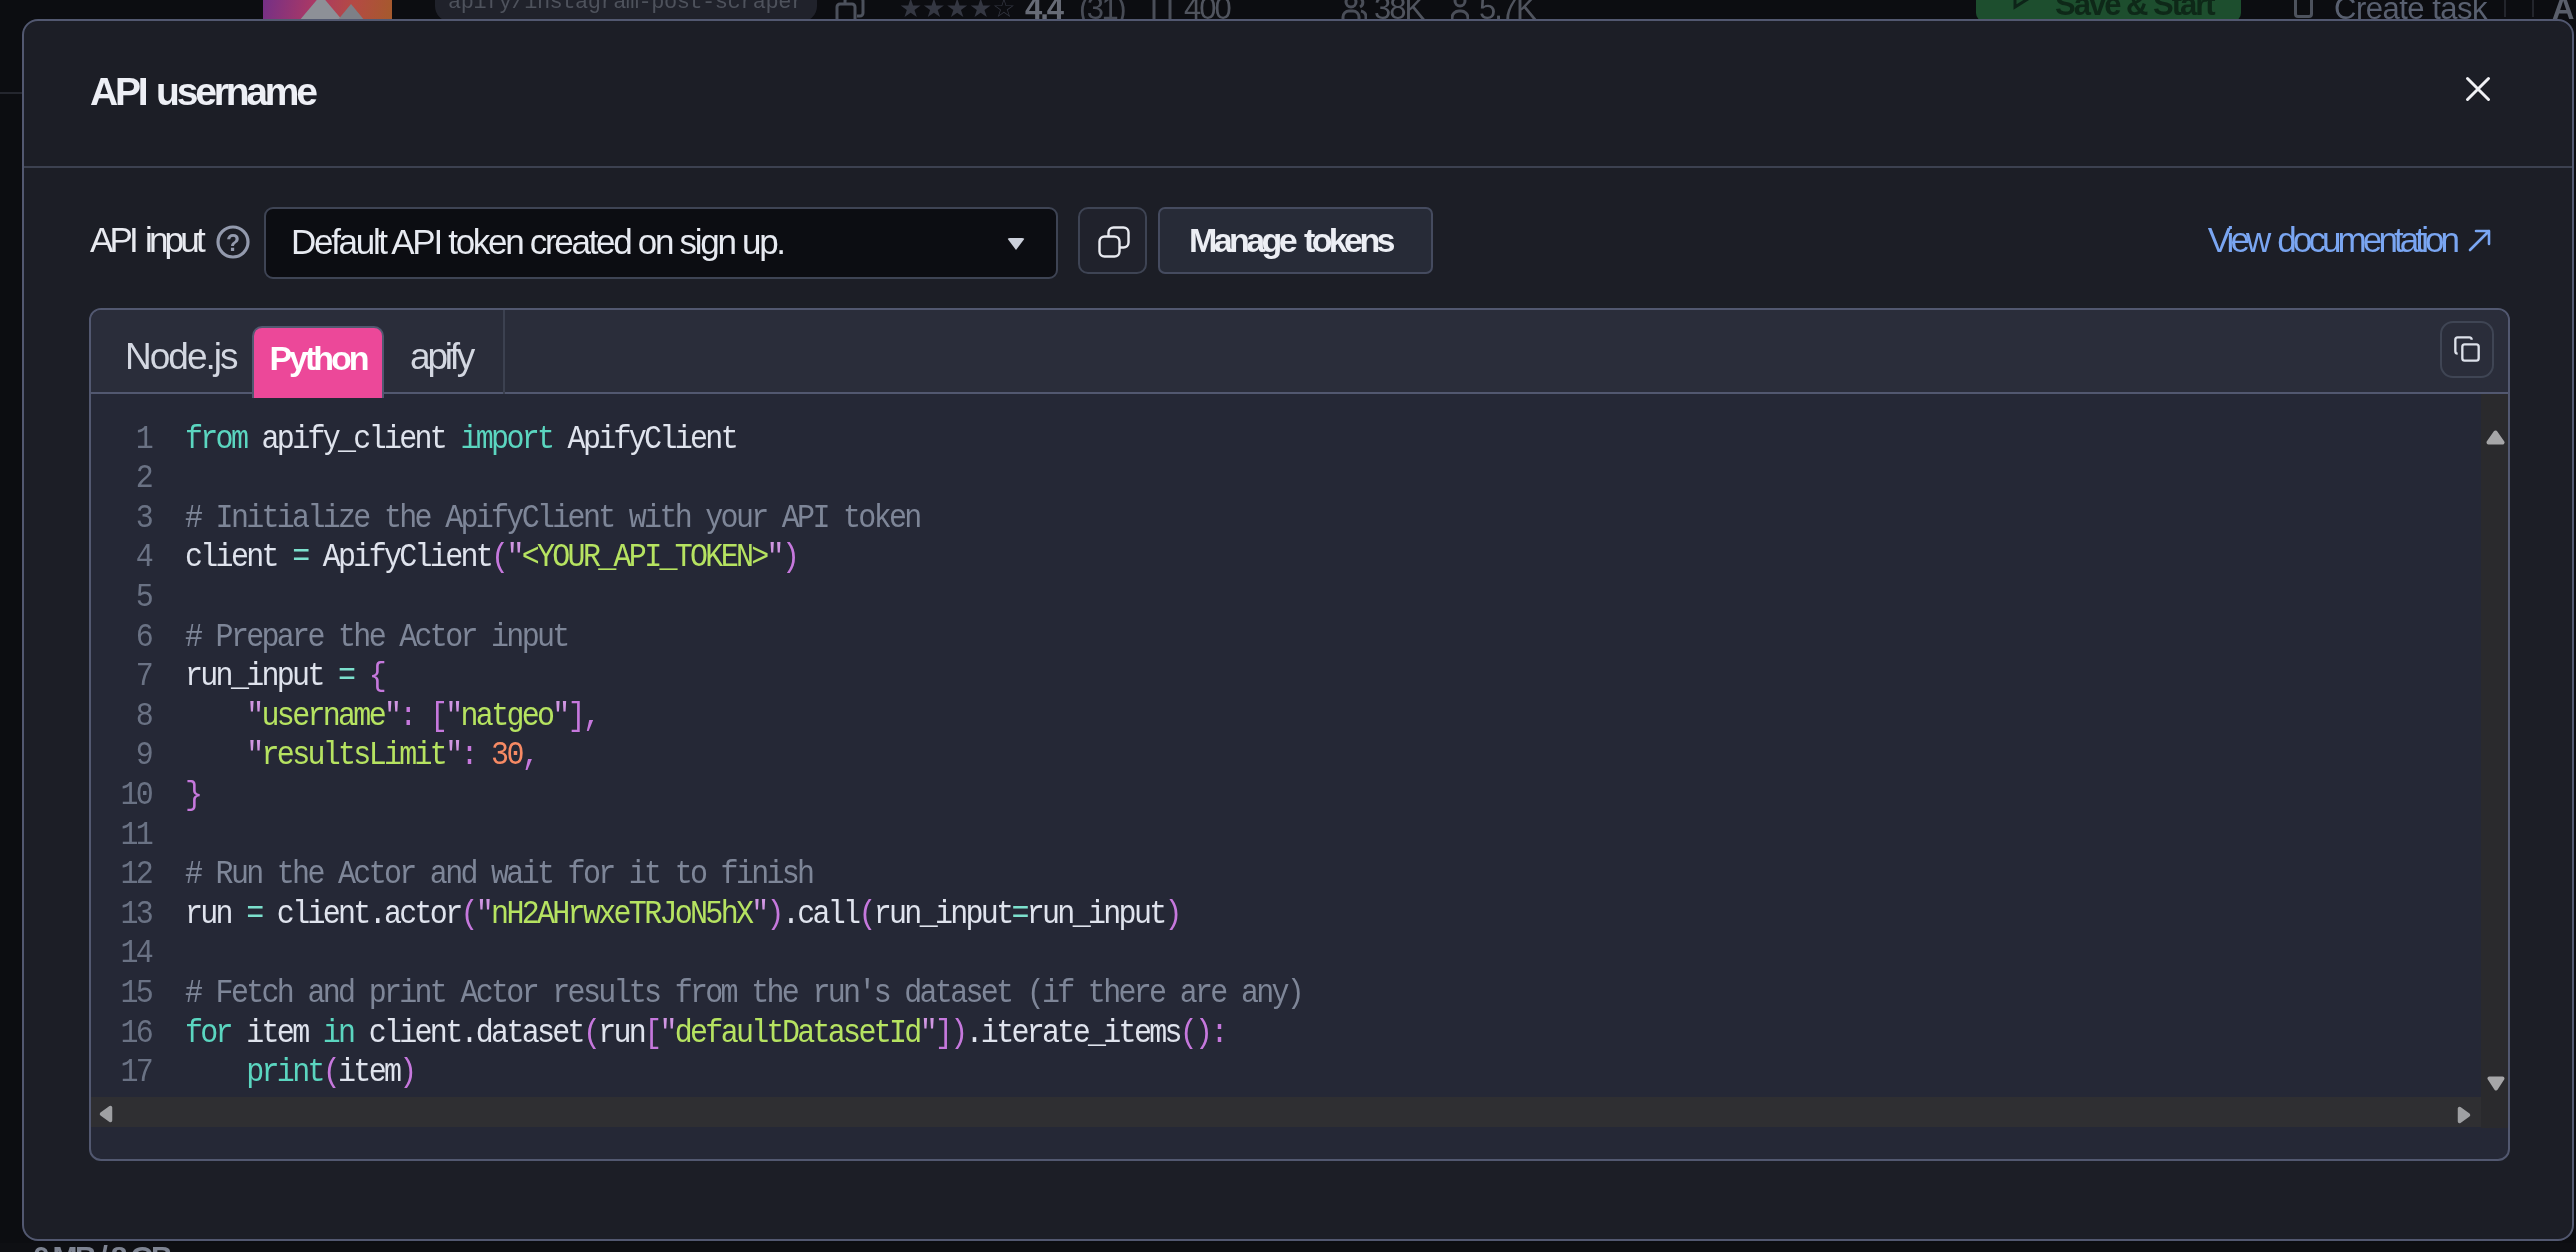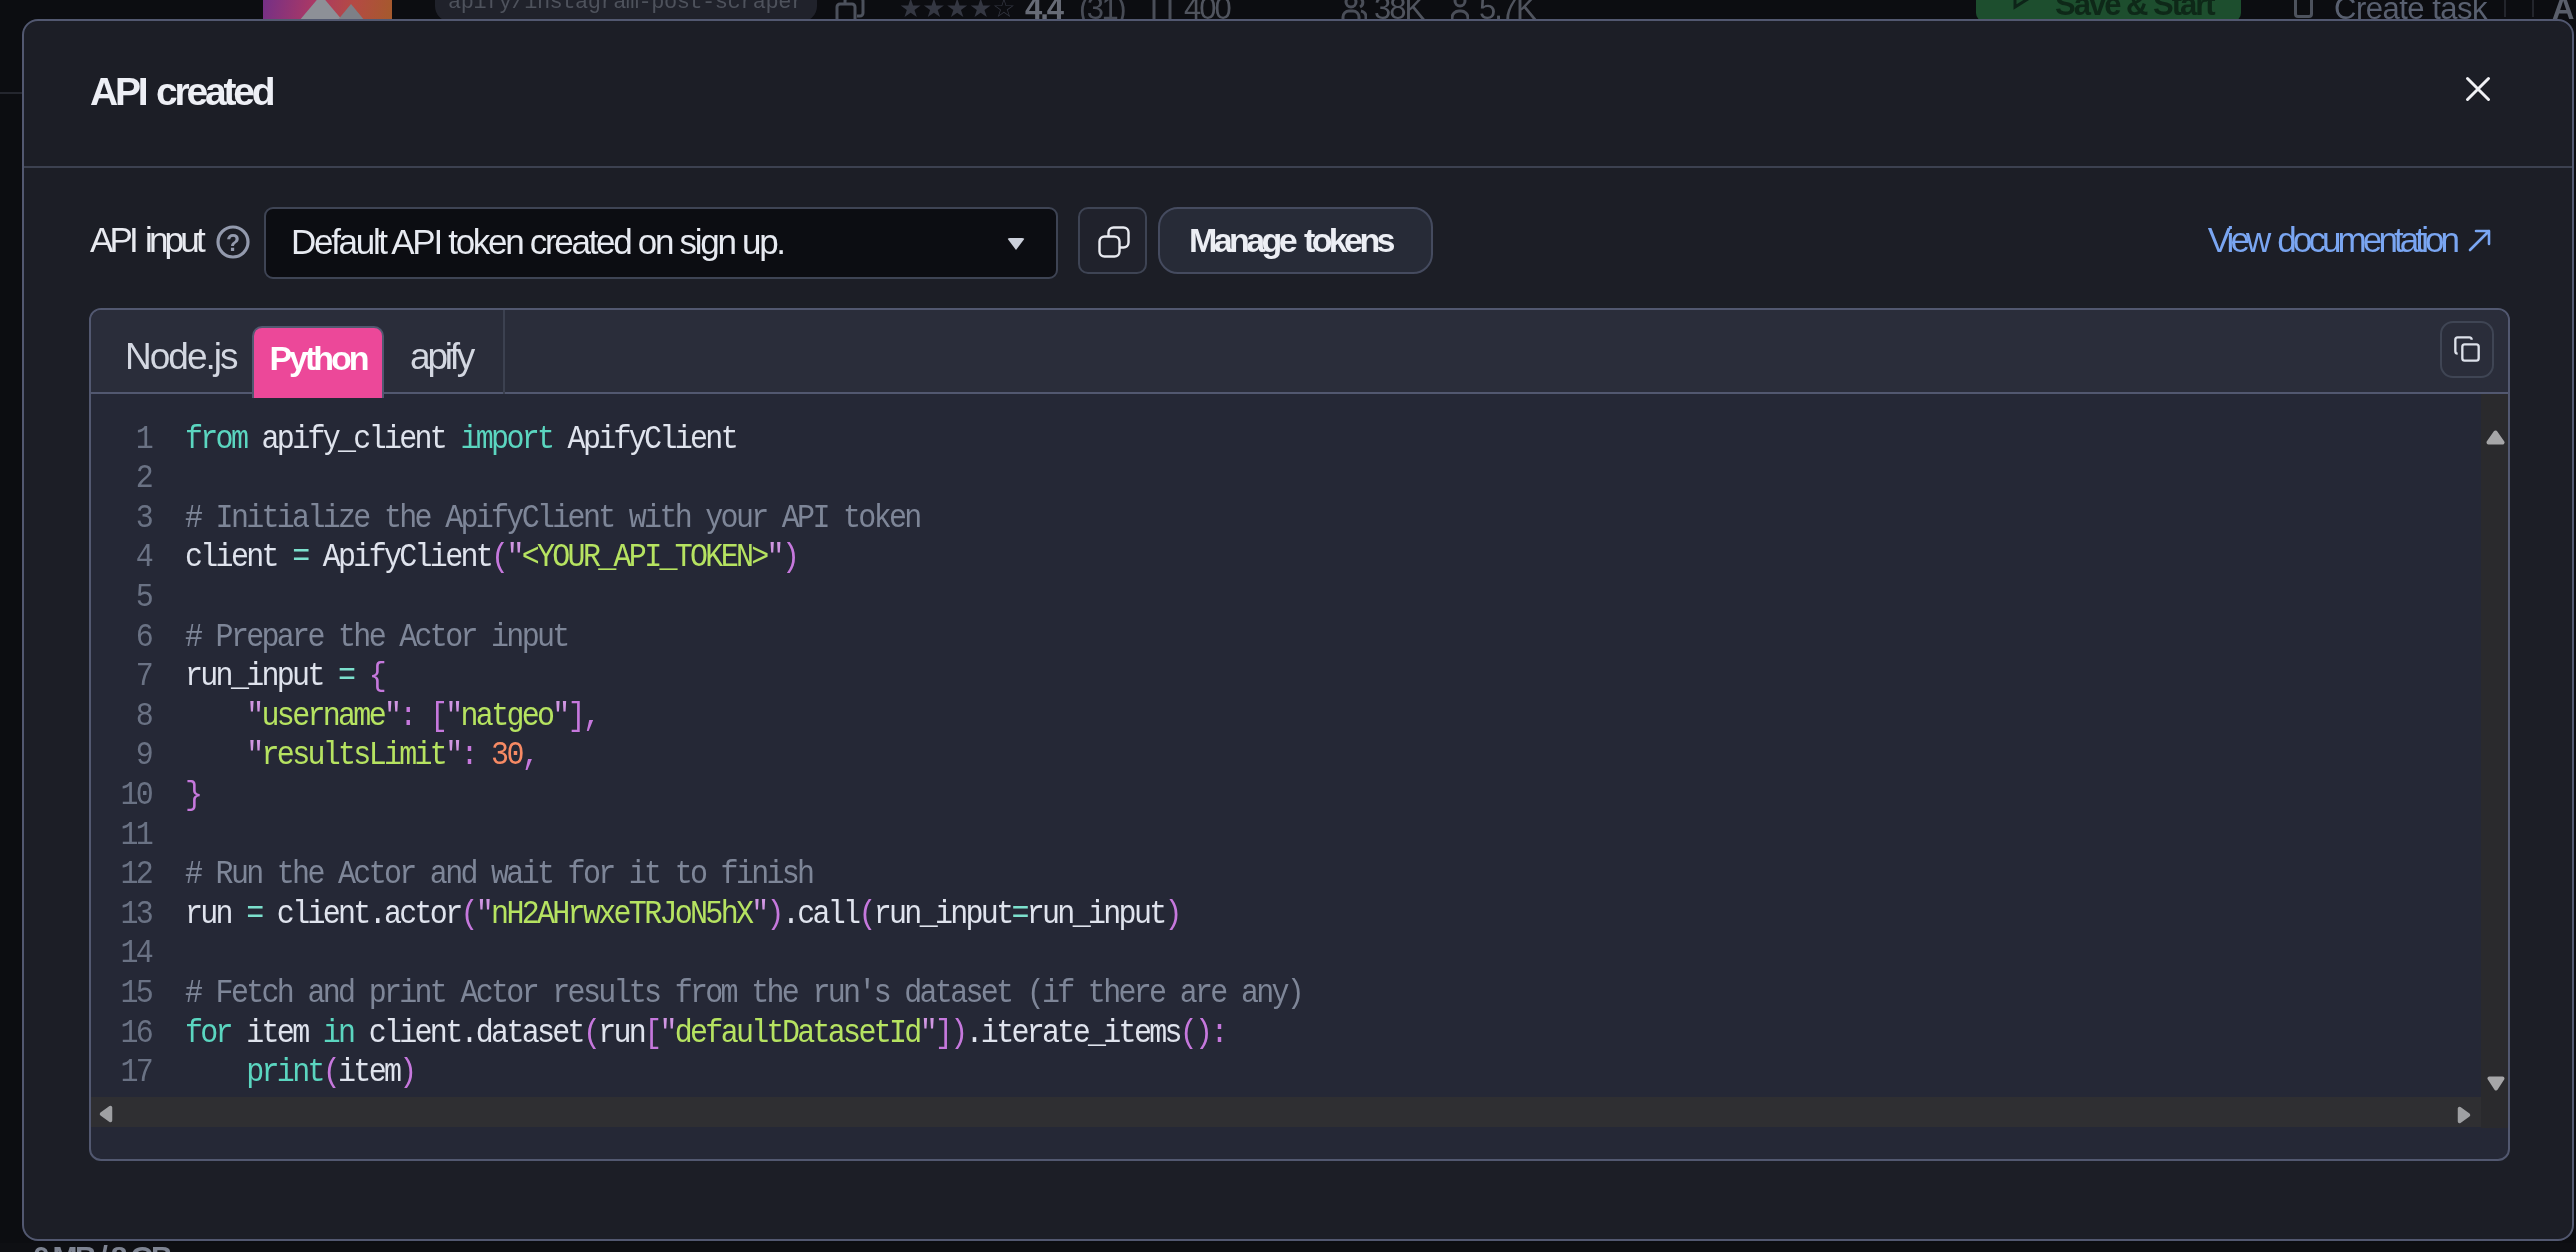--- a/index.html
+++ b/index.html
@@ -29,21 +29,21 @@
 #mtitle { left:66px; top:49px; font-size:39px; font-weight:bold; color:#edeff5; letter-spacing:-3.2px; word-spacing:3px; }
 #mx { left:2441px; top:55px; }
 #hdivider { left:0px; top:145px; width:2548px; height:2px; background:#3c4150; }
 #lab { left:66px; top:199px; font-size:35px; color:#e8eaf0; letter-spacing:-3.8px; word-spacing:4px; }
 #help { left:190px; top:202px; }
 #select { left:240px; top:186px; width:794px; height:72px; border-radius:9px; background:#0c0d12; border:2px solid #3e4454; }
 #select span { position:absolute; left:25px; top:13px; font-size:35px; color:#e7eaf1; letter-spacing:-2.3px; }
 #chev { position:absolute; right:31px; top:29px; width:0; height:0;
   border-left:9px solid transparent; border-right:9px solid transparent; border-top:12px solid #ccd0db; border-radius:3px; }
 #swapbtn { left:1054px; top:186px; width:69px; height:67px; border-radius:10px; background:#20222c; border:2px solid #3e4454; }
-#managebtn { left:1134px; top:186px; width:275px; height:67px; border-radius:20px; background:#272b37; border:2px solid #454b5f;
+#managebtn { left:1134px; top:186px; width:275px; height:67px; border-radius:7px; background:#272b37; border:2px solid #454b5f;
   text-align:center; font-size:34px; font-weight:bold; color:#eceef4; letter-spacing:-3.6px; word-spacing:4px; line-height:63px; text-indent:-10px; }
 #viewdoc { left:1894px; top:199px; width:575px; text-align:right; font-size:35px; color:#7aa6f2; letter-spacing:-3.9px; word-spacing:4px; white-space:nowrap; }
 
 #card { left:65px; top:287px; width:2421px; height:853px; border:2px solid #525870; border-radius:12px;
   background:#252836; overflow:hidden; }
 #tabbar { left:0; top:0; width:2417px; height:84px; background:#2a2d3a; border-bottom:2px solid #525870; }
 .tablbl { top:26px; font-size:37px; color:#d3d7e1; }
 #tab-node { left:34px; letter-spacing:-2px; }
 #tab-curl { left:319px; letter-spacing:-3.2px; }
 #tabsep { left:412px; top:0; width:2px; height:84px; background:#3c4150; }
@@ -104,21 +104,21 @@
 <div class="abs" id="createicon"></div>
 <div class="abs dimtxt" style="left:2334px;color:#596070;letter-spacing:-0.5px">Create task</div>
 <div class="abs" style="left:2504px;top:0;width:2px;height:17px;background:#23252c"></div>
 <div class="abs" style="left:2532px;top:0;width:2px;height:17px;background:#23252c"></div>
 <div class="abs dimtxt" style="left:2552px;color:#5a5f6b;font-weight:bold">A</div>
 <div class="abs" id="lineL"></div>
 <div class="abs" id="bottom"></div>
 <div class="abs" id="busage">0 MB / 8 GB</div>
 
 <div class="abs" id="modal">
-  <div class="abs" id="mtitle">API created</div>
+  <div class="abs" id="mtitle">API username</div>
   <svg class="abs" id="mx" width="26" height="26" viewBox="0 0 26 26" fill="none" stroke="#f0f1f5" stroke-width="3" stroke-linecap="round">
       <path d="M2.5 2.5 L23.5 23.5 M23.5 2.5 L2.5 23.5"></path>
     </svg>
   <div class="abs" id="hdivider"></div>
   <div class="abs" id="lab">API input</div>
   <svg class="abs" id="help" width="38" height="38" viewBox="0 0 38 38" fill="none">
       <circle cx="19" cy="19" r="15" stroke="#939aad" stroke-width="3.2"></circle>
       <text x="19" y="27.5" text-anchor="middle" font-family="Liberation Sans" font-size="23" font-weight="bold" fill="#939aad">?</text>
     </svg>
   <div class="abs" id="select">

